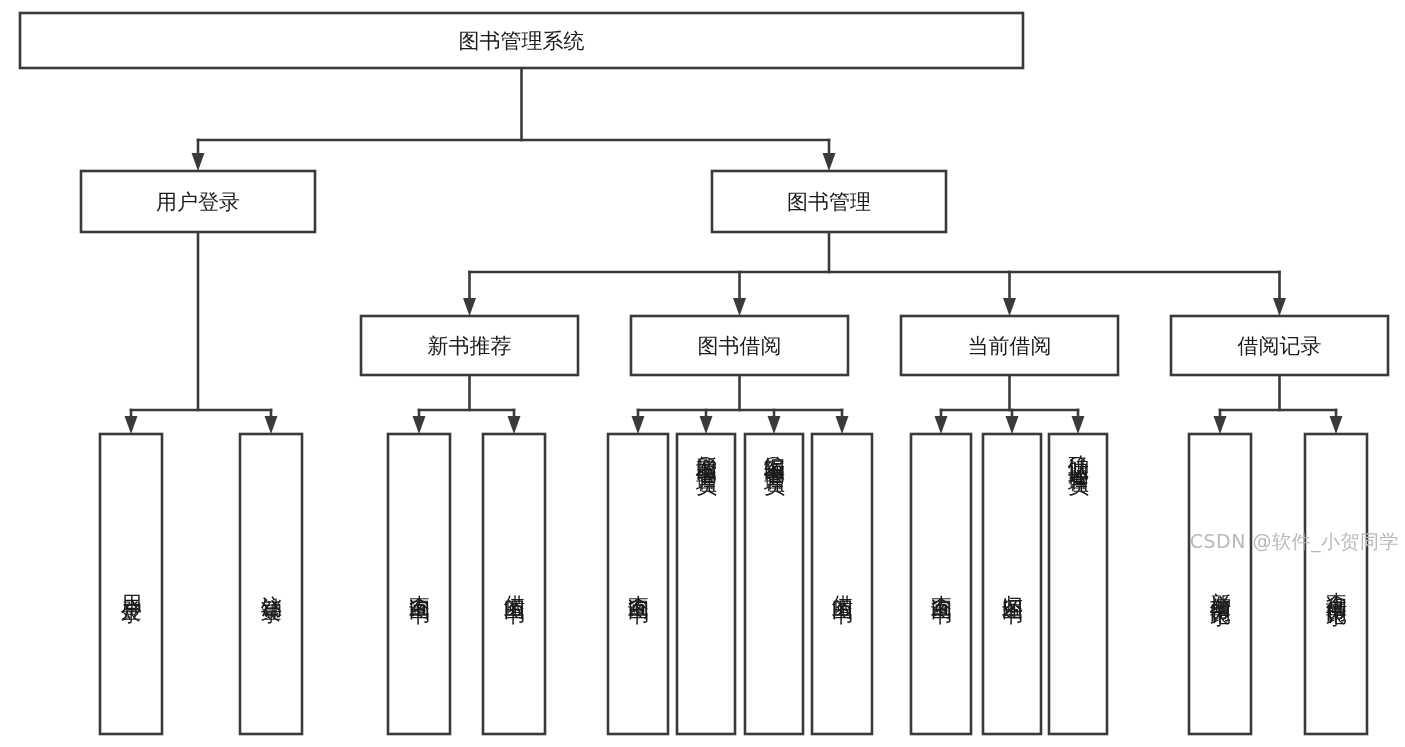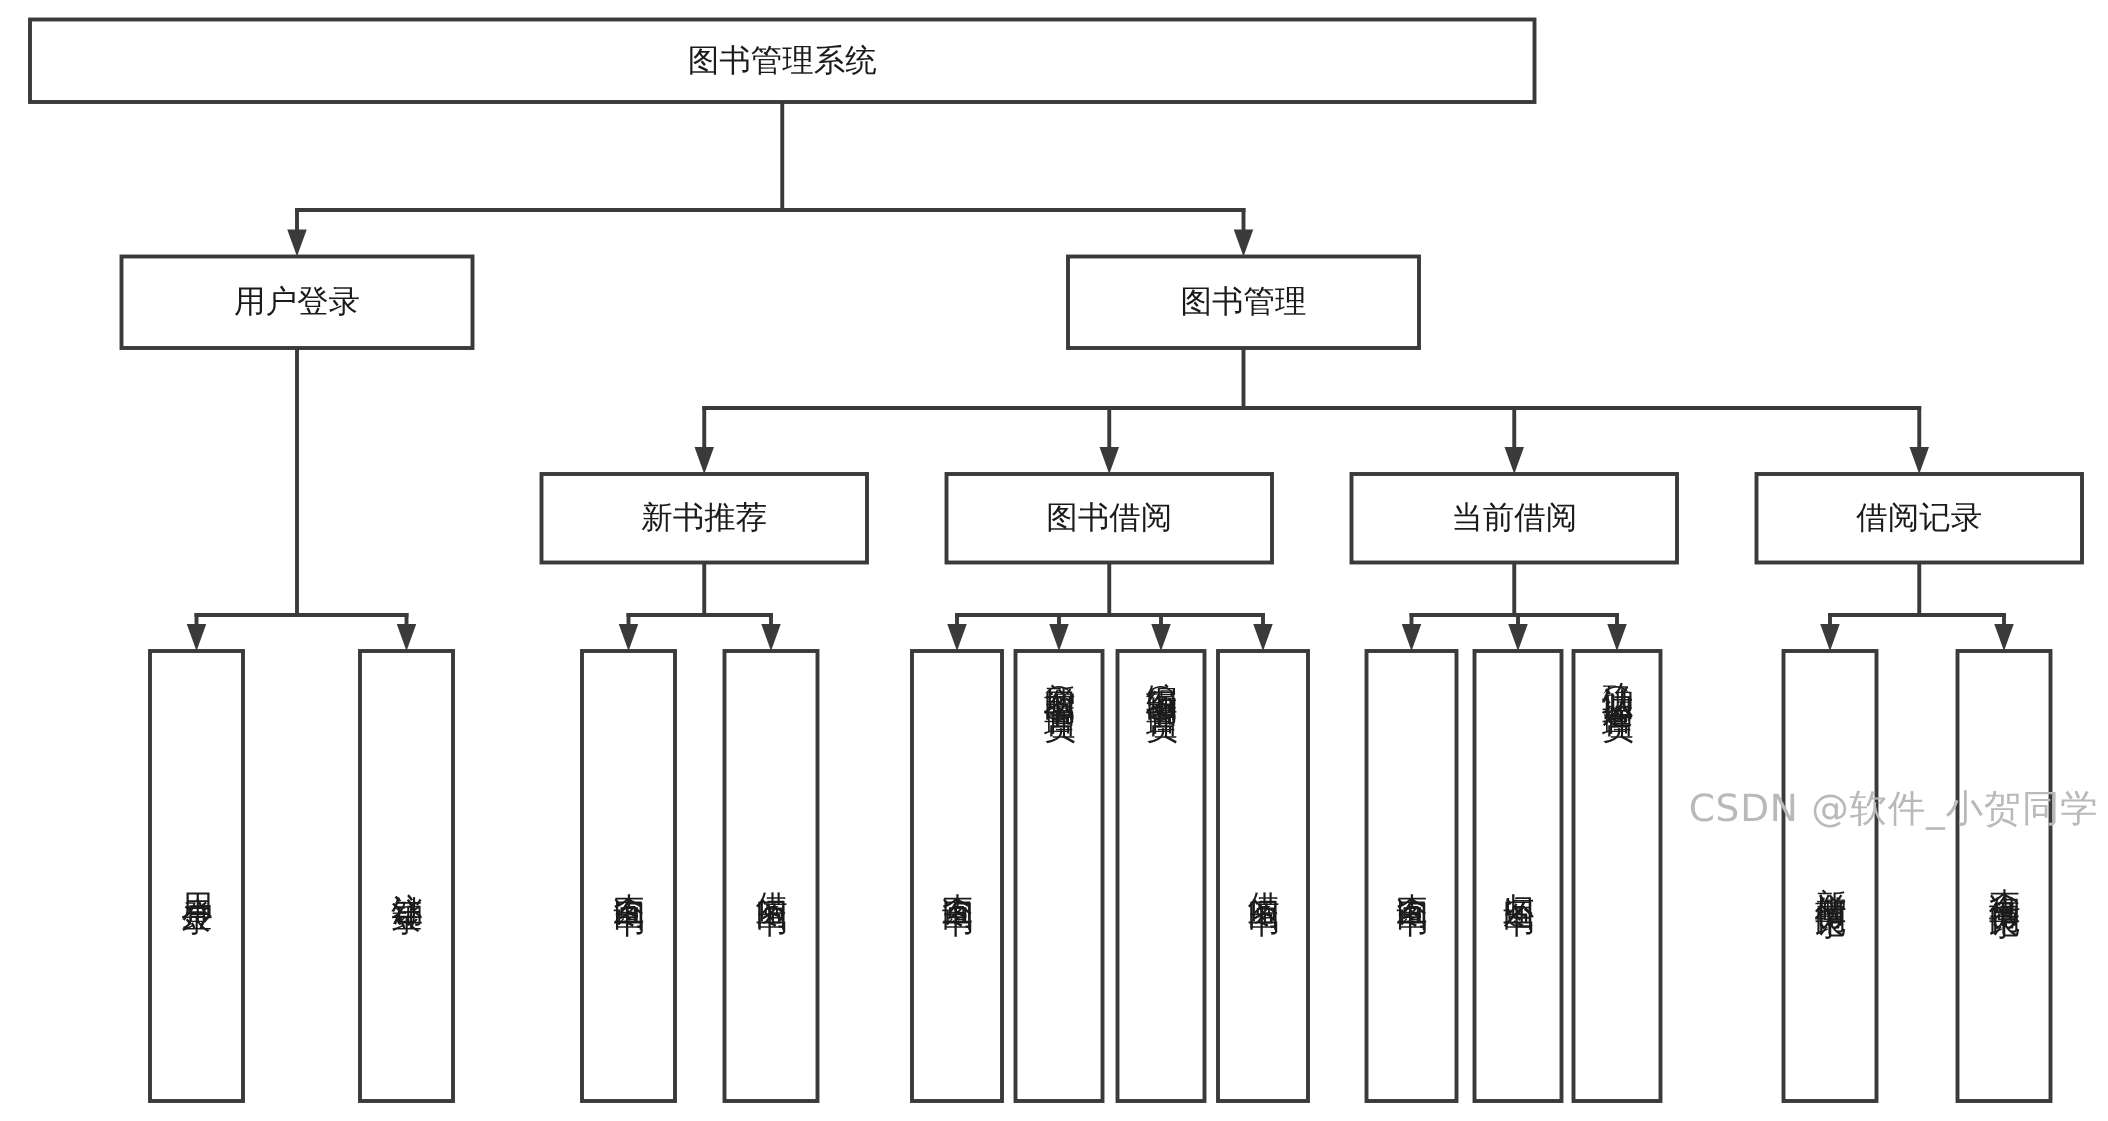--- a/index.html
+++ b/index.html
@@ -68,21 +68,21 @@
   .leaf-label.align-top {
     justify-content: flex-start;
     padding-top: 4px;
     box-sizing: border-box;
   }
   .watermark {
     position: absolute;
     right: 6px;
     bottom: 4px;
     font-family: "DejaVu Sans", "Liberation Sans", sans-serif;
-    font-size: 25px;
+    font-size: 19px;
     color: #b9b9b9;
     letter-spacing: 0.5px;
     white-space: nowrap;
   }
 </style>
 </head>
 <body>
 
 <div id="diagram-root">
 

